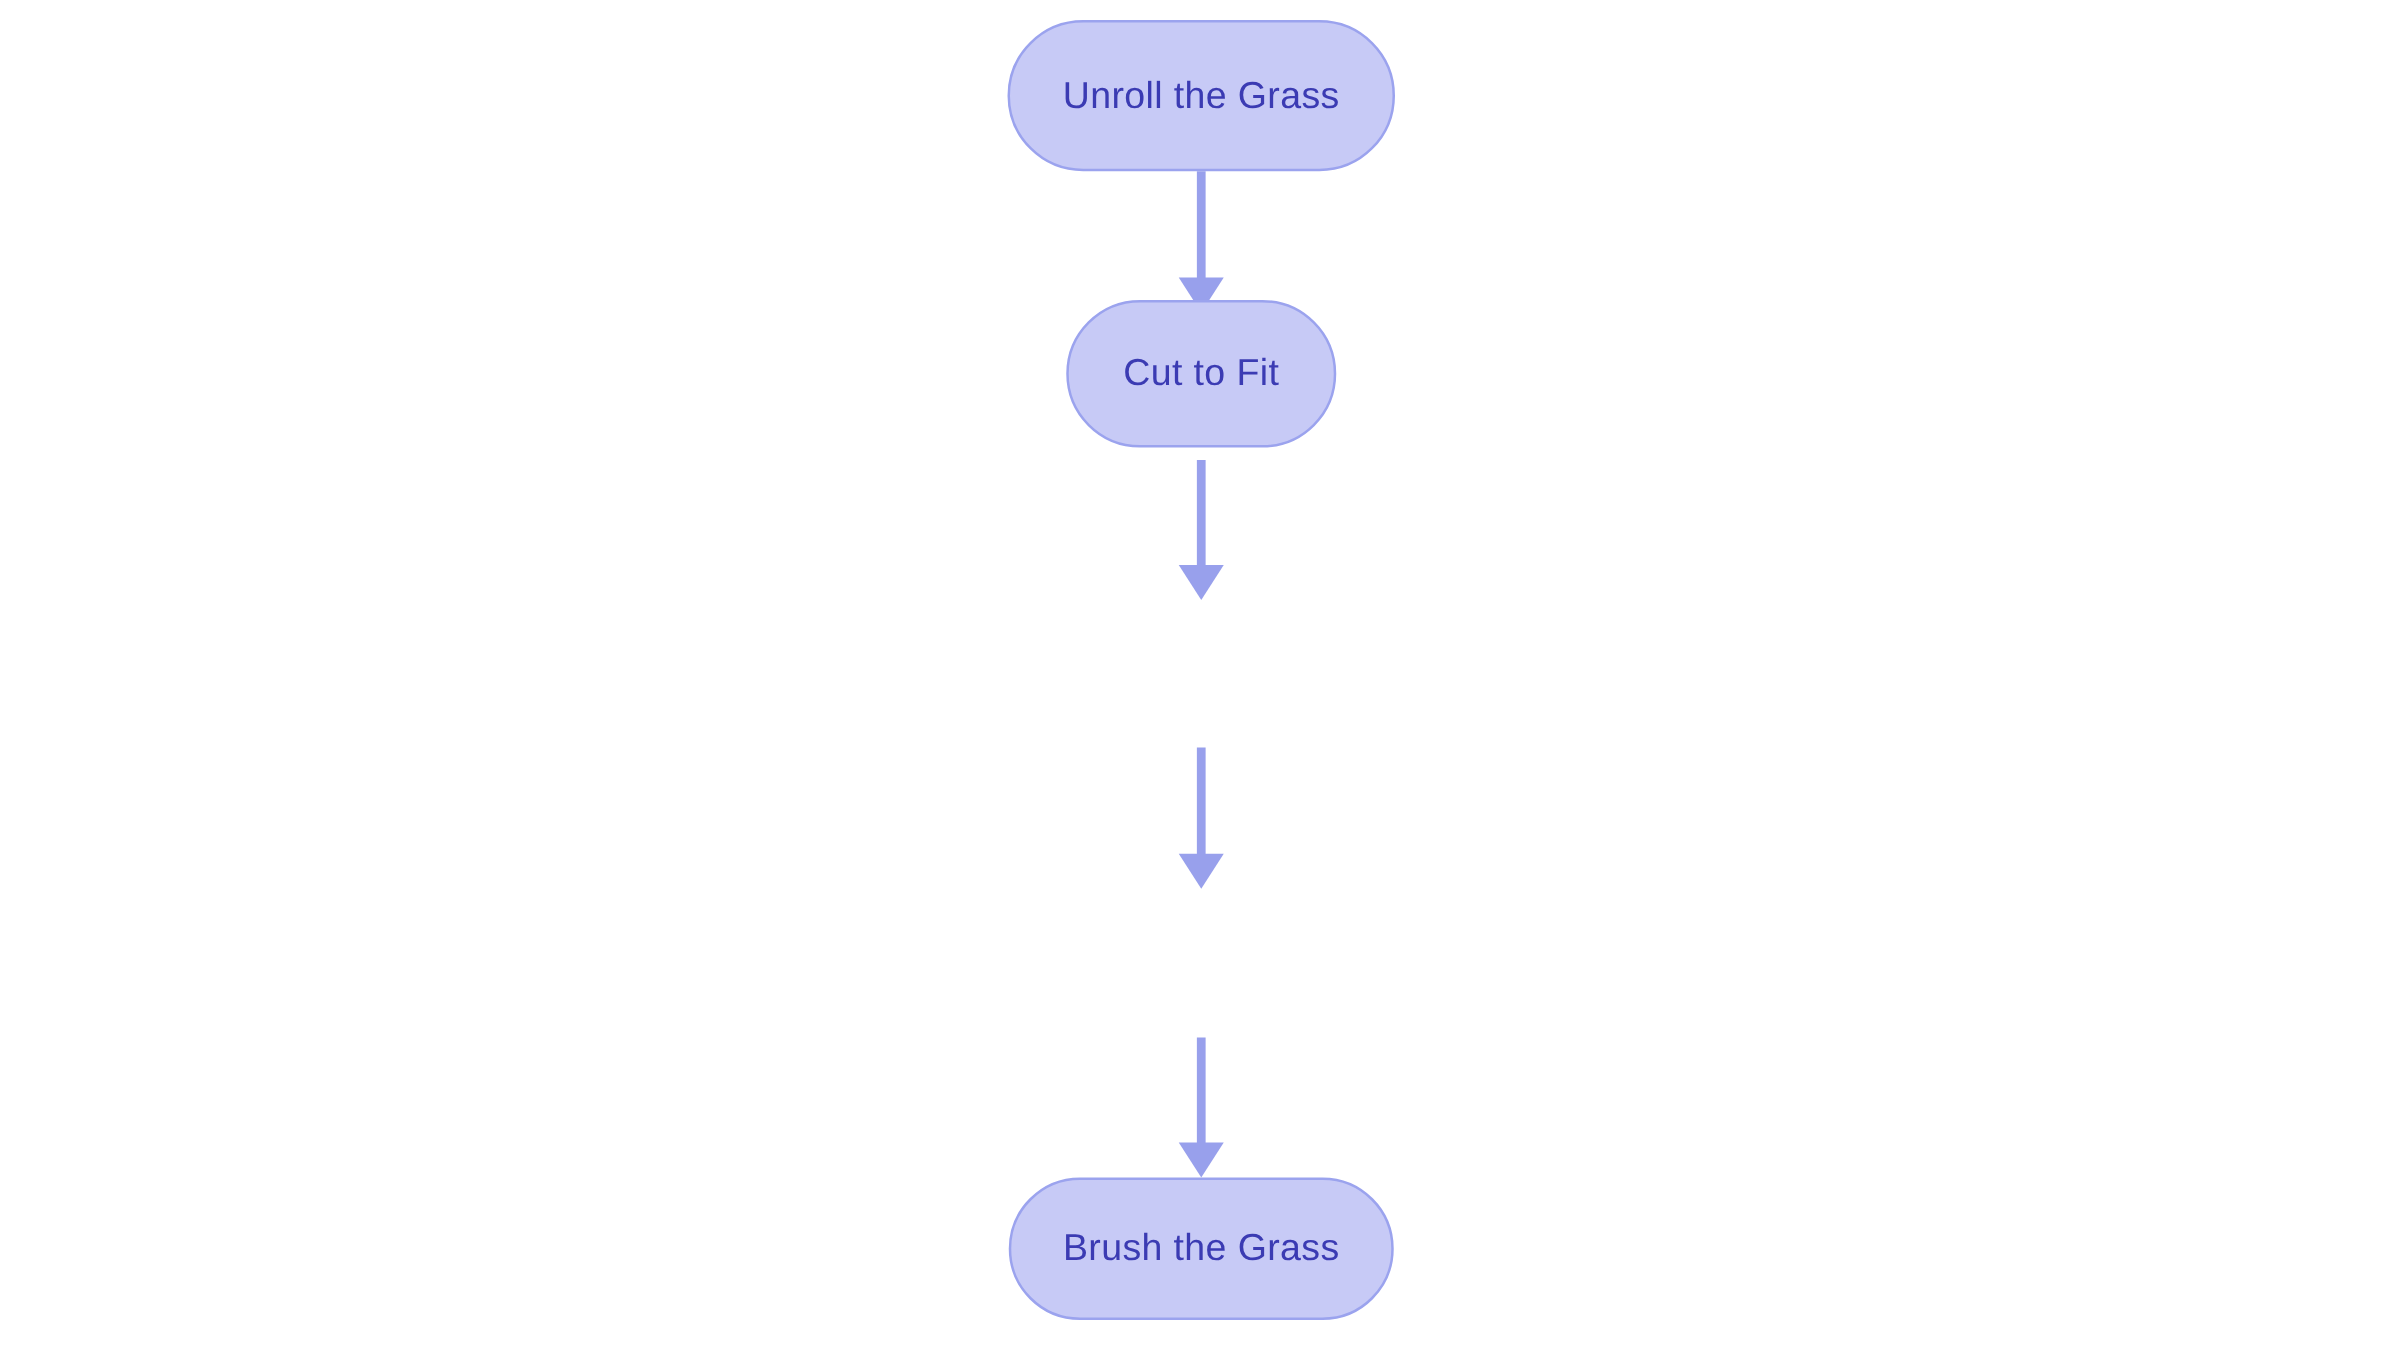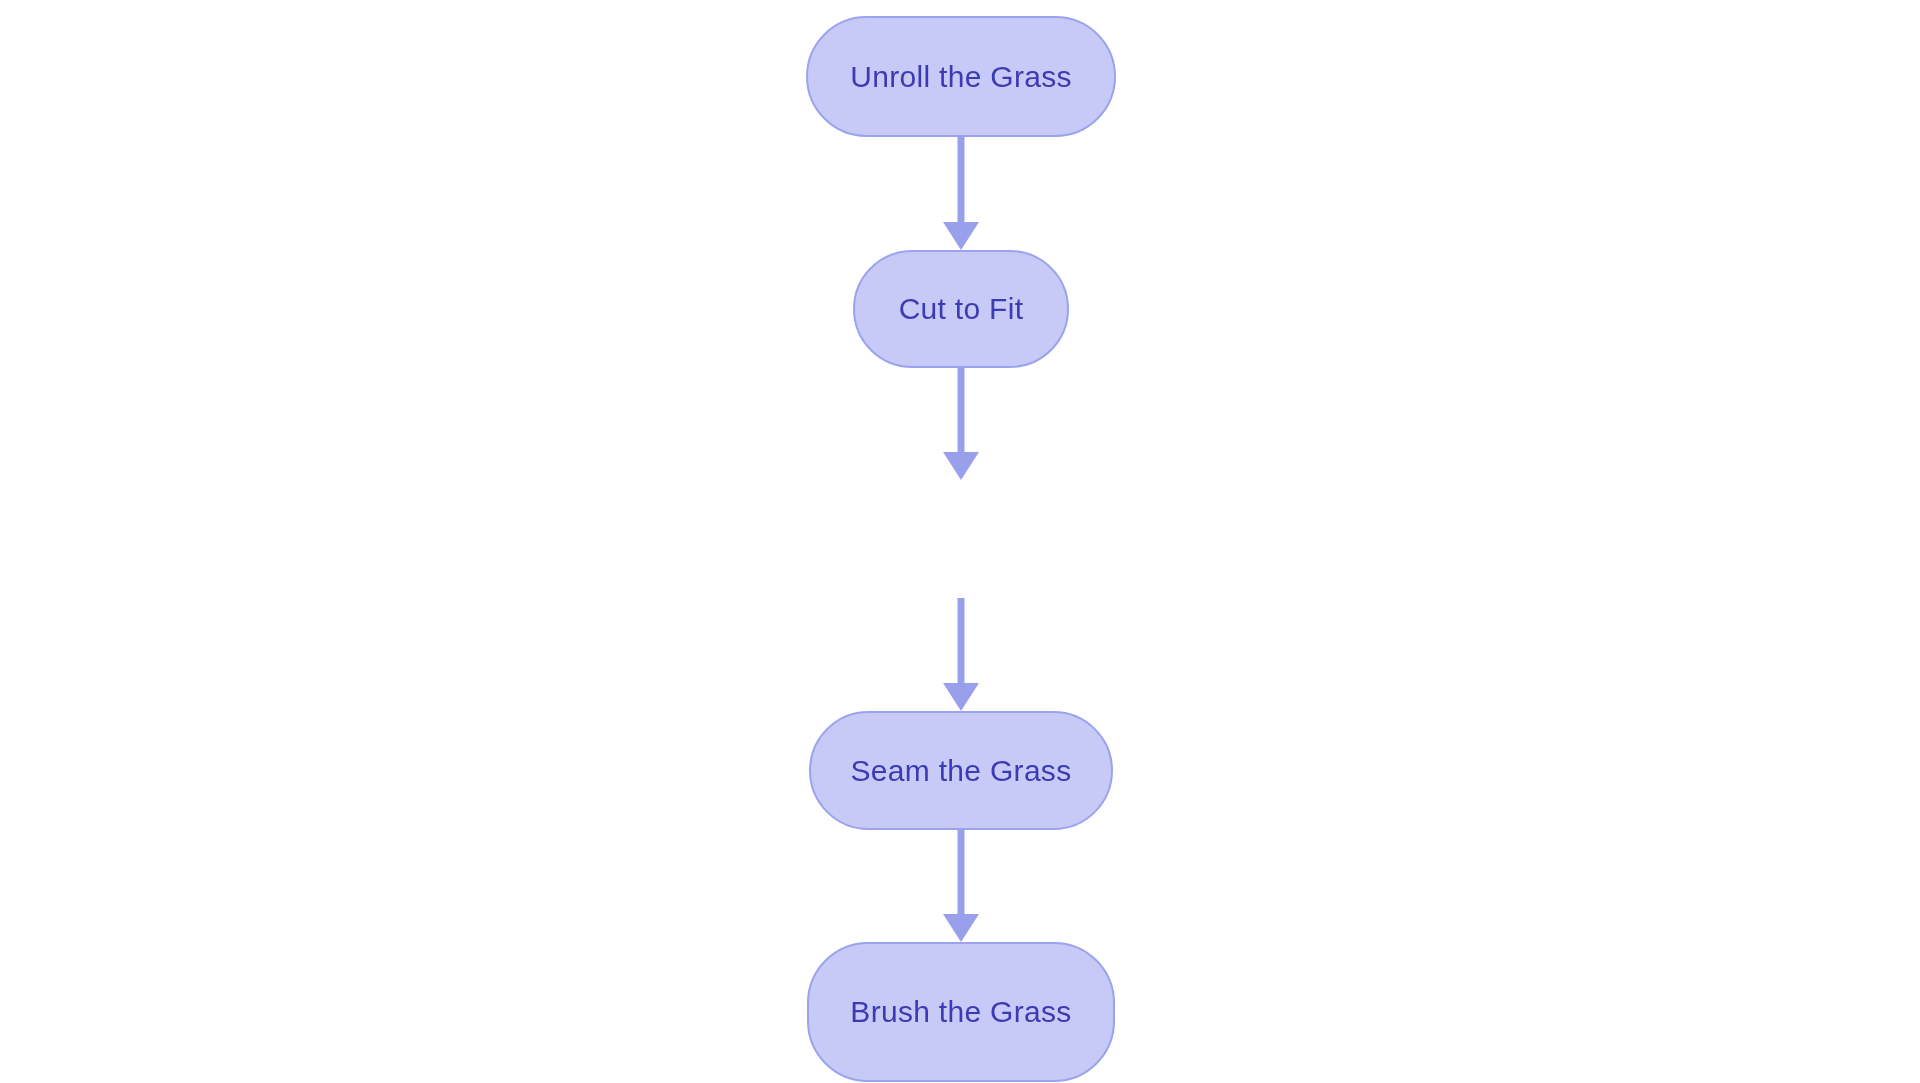--- a/index.html
+++ b/index.html
@@ -77,26 +77,23 @@
     <g>
       <line class="edge-line" x1="961" y1="830" x2="961" y2="916"></line>
       <polygon class="edge-head" points="943,914 979,914 961,942"></polygon>
     </g>
   </svg>
 
   <div class="node" style="left:806px; top:16px; width:310px; height:121px;">
     <span class="node-label">Unroll the Grass</span>
   </div>
 
-  <div class="node" style="left:853px; top:250px; width:216px; height:118px;">
+  <div class="node" style="left:853px; top:240px; width:216px; height:118px;">
     <span class="node-label">Cut to Fit</span>
   </div>
 
 
-  <div class="node" style="left:809px; top:711px; width:304px; height:119px;">
-    <span class="node-label">Seam the Grass</span>
-  </div>
 
-  <div class="node" style="left:807px; top:942px; width:308px; height:140px;">
+  <div class="node" style="left:807px; top:942px; width:308px; height:114px;">
     <span class="node-label">Brush the Grass</span>
   </div>
 
 </div>
 
 </body></html>

